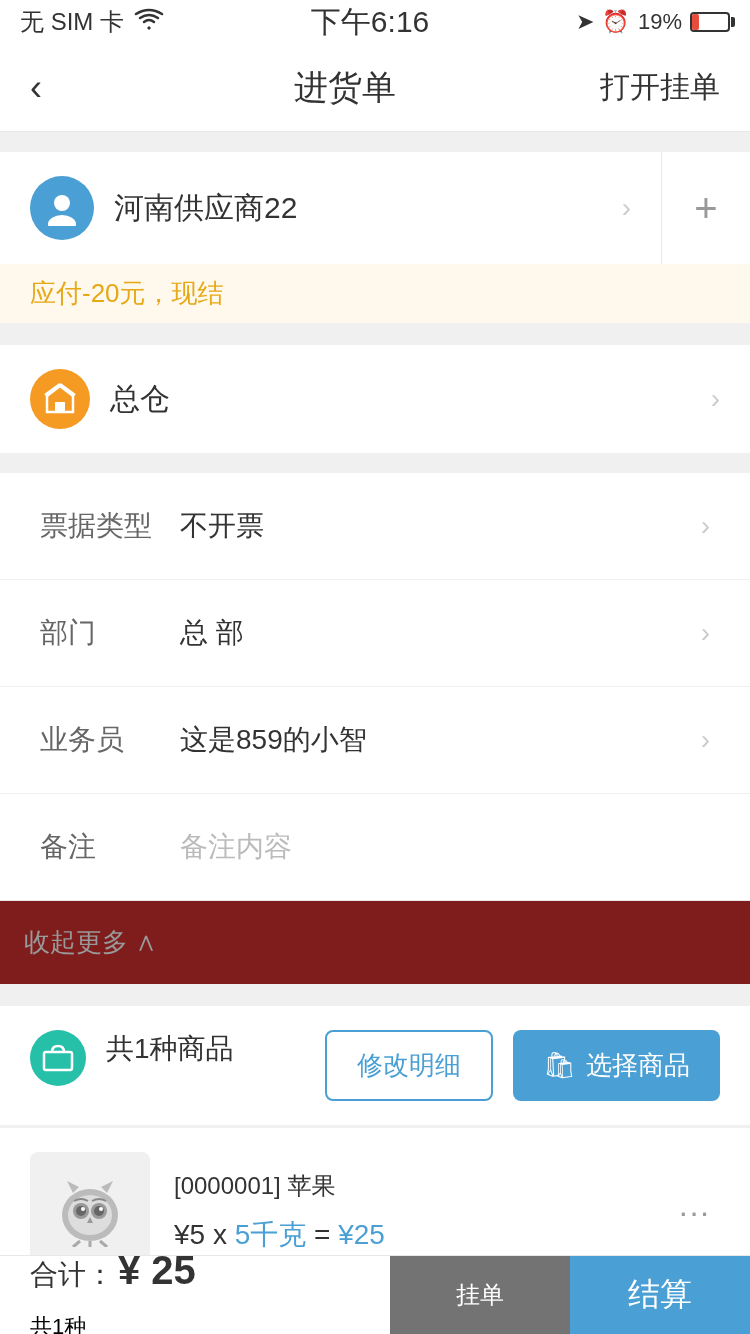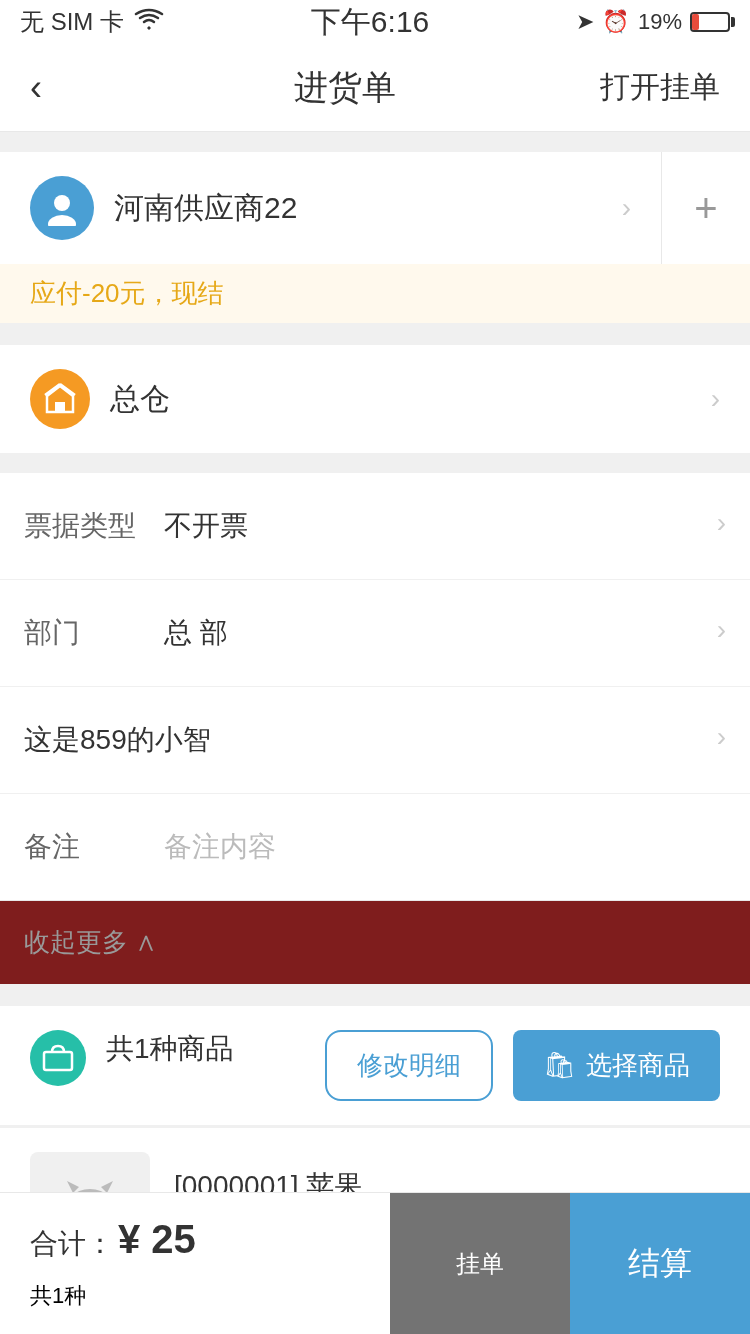--- a/index.html
+++ b/index.html
@@ -112,21 +112,22 @@
       width: 60px; height: 60px; border-radius: 50%;
       background: #f59a23; display: flex; align-items: center; justify-content: center;
       color: #fff; font-size: 28px; margin-right: 20px; flex-shrink: 0;
     }
     .warehouse-name { flex: 1; font-size: 30px; color: #333; }
 
     
     .form-section { background: #fff; }
     .form-row {
       display: flex;
-      padding: 34px 24px;
+      align-items: center;
+      padding: 34px 40px;
       border-bottom: 1px solid #f0f0f0;
       cursor: pointer;
     }
     .form-row:last-child { border-bottom: none; }
     .form-label {
       font-size: 28px; color: #666; width: 140px; flex-shrink: 0;
     }
     .form-value { flex: 1; font-size: 28px; color: #333; }
     .form-value.placeholder { color: #bbb; }
 
@@ -150,21 +151,21 @@
       gap: 20px;
       margin-top: 2px;
     }
     .products-icon {
       width: 56px; height: 56px; border-radius: 50%;
       background: #26bfa8; display: flex; align-items: center; justify-content: center;
       color: #fff; font-size: 26px; flex-shrink: 0;
     }
     .products-count { flex: 1; font-size: 28px; color: #333; }
     .btn-outline {
-      border: 2px solid #4a9fd4; border-radius: 16px;
+      border: 2px solid #4a9fd4; border-radius: 8px;
       padding: 16px 30px; font-size: 26px; color: #4a9fd4;
       background: #fff; cursor: pointer;
     }
     .btn-solid {
       border: none; border-radius: 8px;
       padding: 16px 30px; font-size: 26px; color: #fff;
       background: #4a9fd4; cursor: pointer;
       display: flex; align-items: center; gap: 10px;
     }
 
@@ -178,33 +179,33 @@
       border-top: 1px solid #f0f0f0;
     }
     .product-thumb {
       width: 120px; height: 120px;
       background: #f0f0f0; border-radius: 8px;
       margin-right: 24px; flex-shrink: 0;
       display: flex; align-items: center; justify-content: center;
       color: #aaa; font-size: 40px;
     }
     .product-info { flex: 1; }
-    .product-name { font-size: 28px; color: #333; margin-bottom: 14px; }
+    .product-name { font-size: 24px; color: #333; margin-bottom: 14px; }
     .product-price { font-size: 28px; color: #333; }
     .product-price .price-blue { color: #4a9fd4; }
     .product-price .price-total { color: #4a9fd4; }
     .product-more {
       color: #999; font-size: 32px; cursor: pointer; padding: 10px;
     }
 
     
     .bottom-bar {
       position: fixed;
       bottom: 0; left: 0;
-      width: 750px; height: 142px;
+      width: 750px; height: 79px;
       display: flex;
       align-items: stretch;
       background: #fff;
       border-top: 1px solid #e8e8e8;
     }
     .total-section {
       flex: 1;
       display: flex;
       flex-direction: column;
       justify-content: center;
@@ -300,20 +301,21 @@
     <span class="form-label">票据类型</span>
     <span class="form-value">不开票</span>
     <span class="chevron-right">›</span>
   </div>
   <div class="form-row">
     <span class="form-label">部门</span>
     <span class="form-value">总 部</span>
     <span class="chevron-right">›</span>
   </div>
   <div class="form-row">
+    <span class="form-label">业务员</span>
     <span class="form-value">这是859的小智</span>
     <span class="chevron-right">›</span>
   </div>
   <div class="form-row">
     <span class="form-label">备注</span>
     <span class="form-value placeholder">备注内容</span>
   </div>
 </div>
 
 <div class="collapse-bar">

